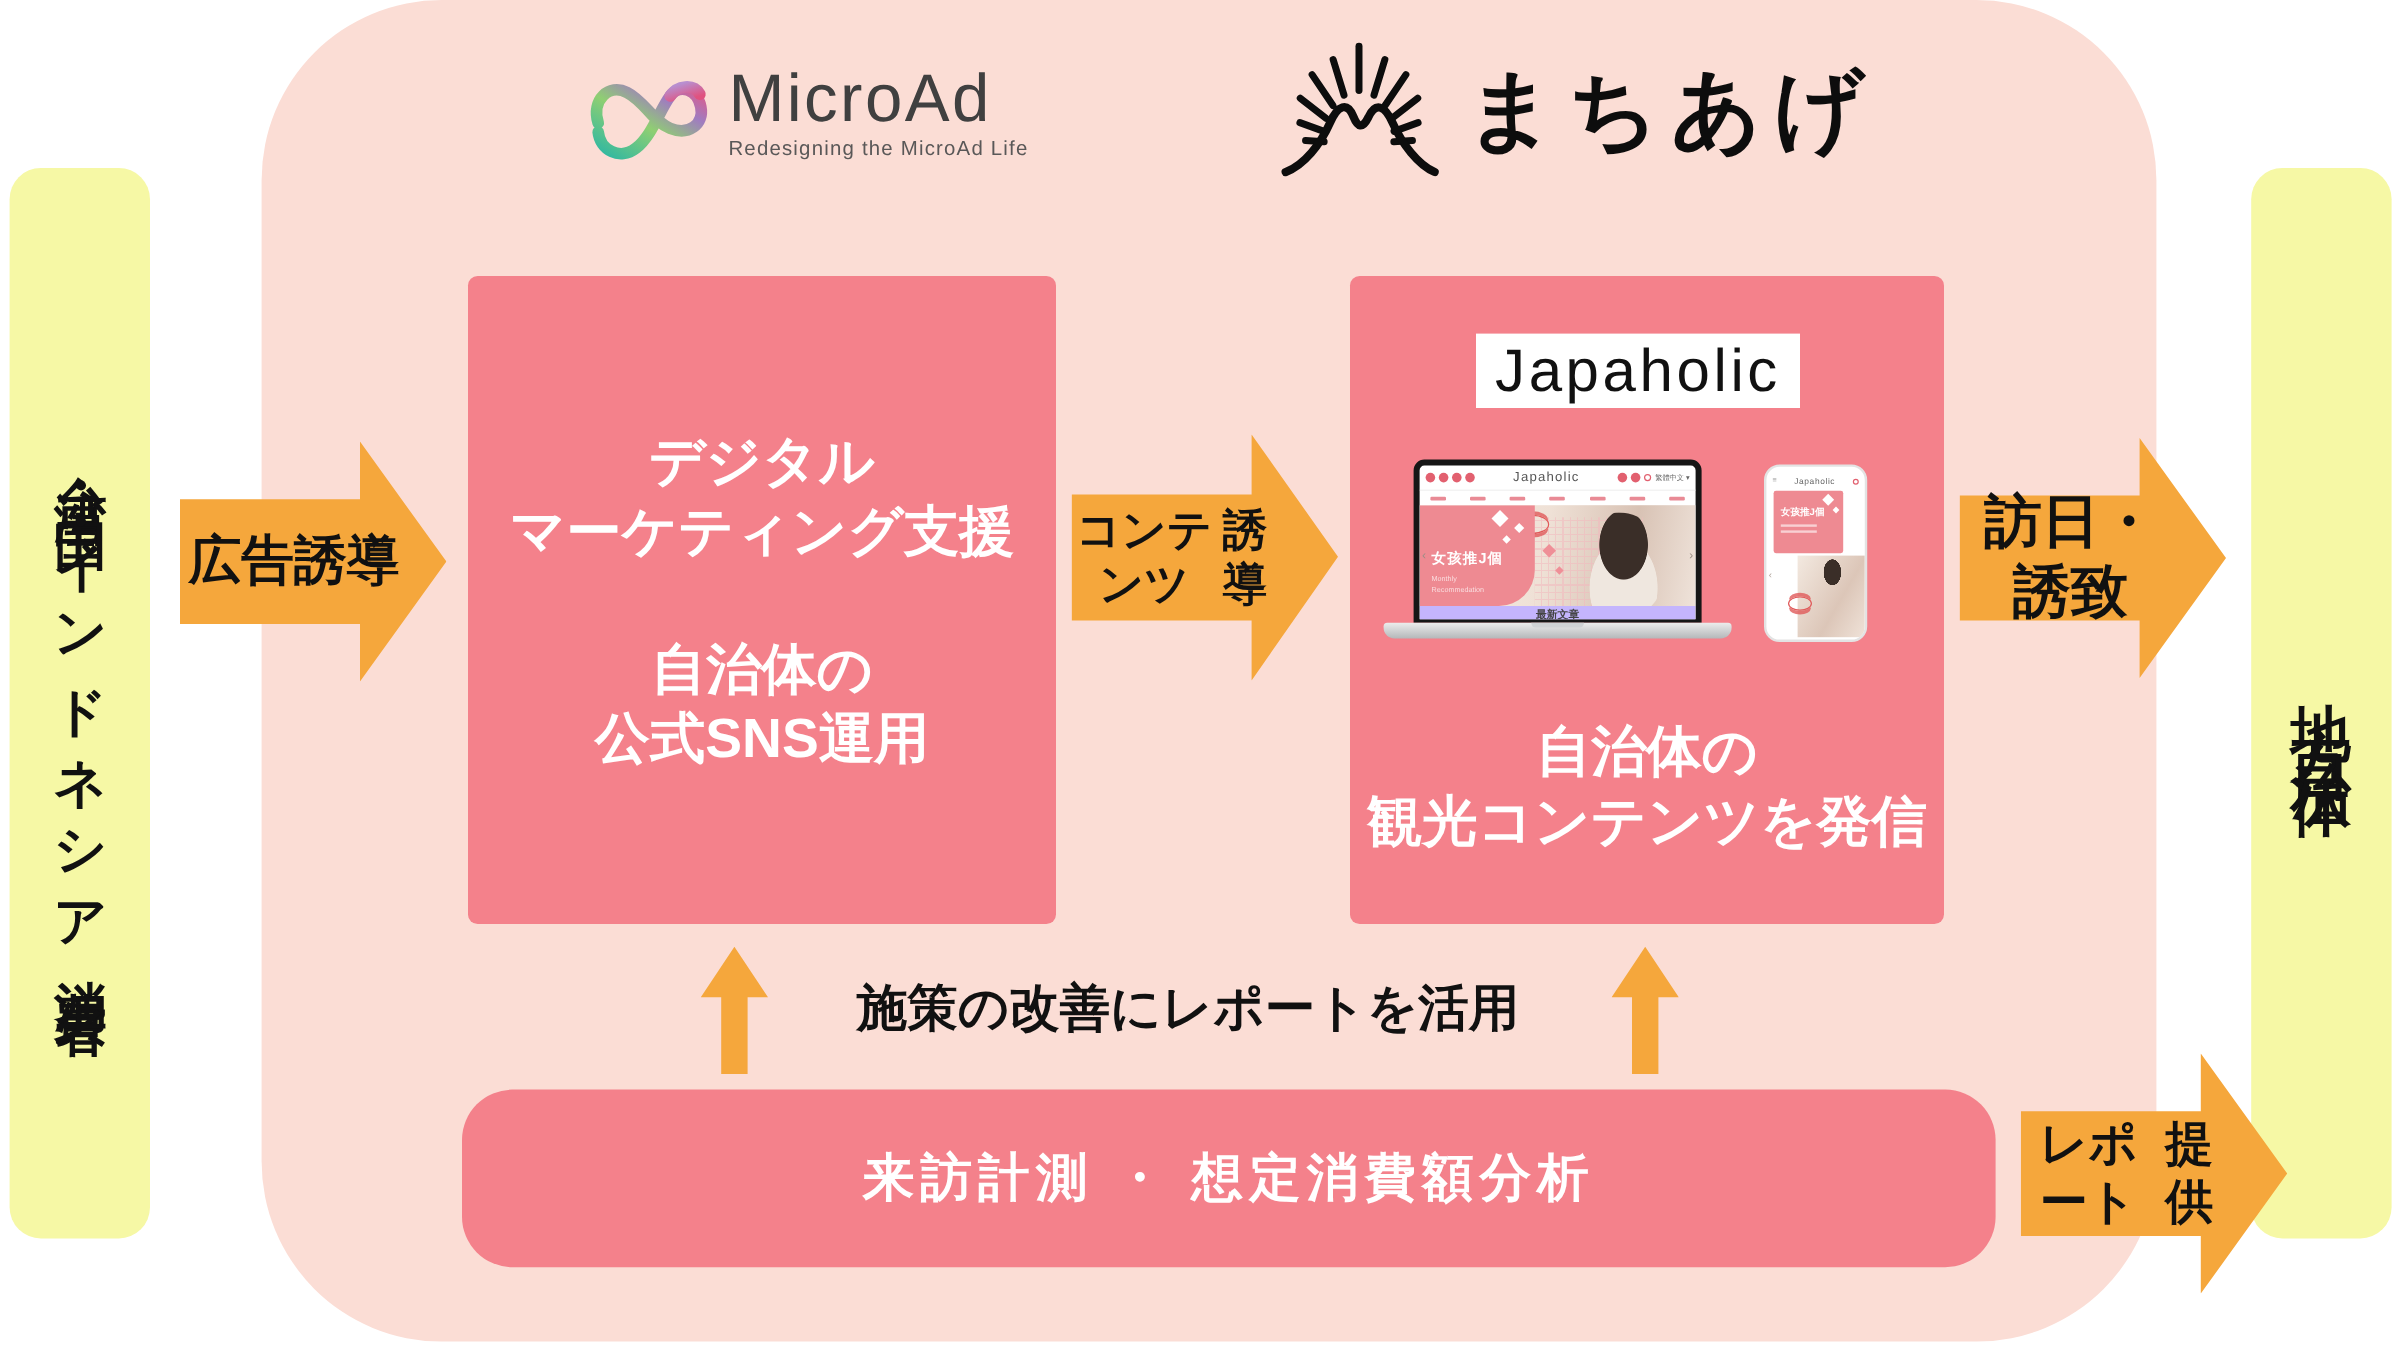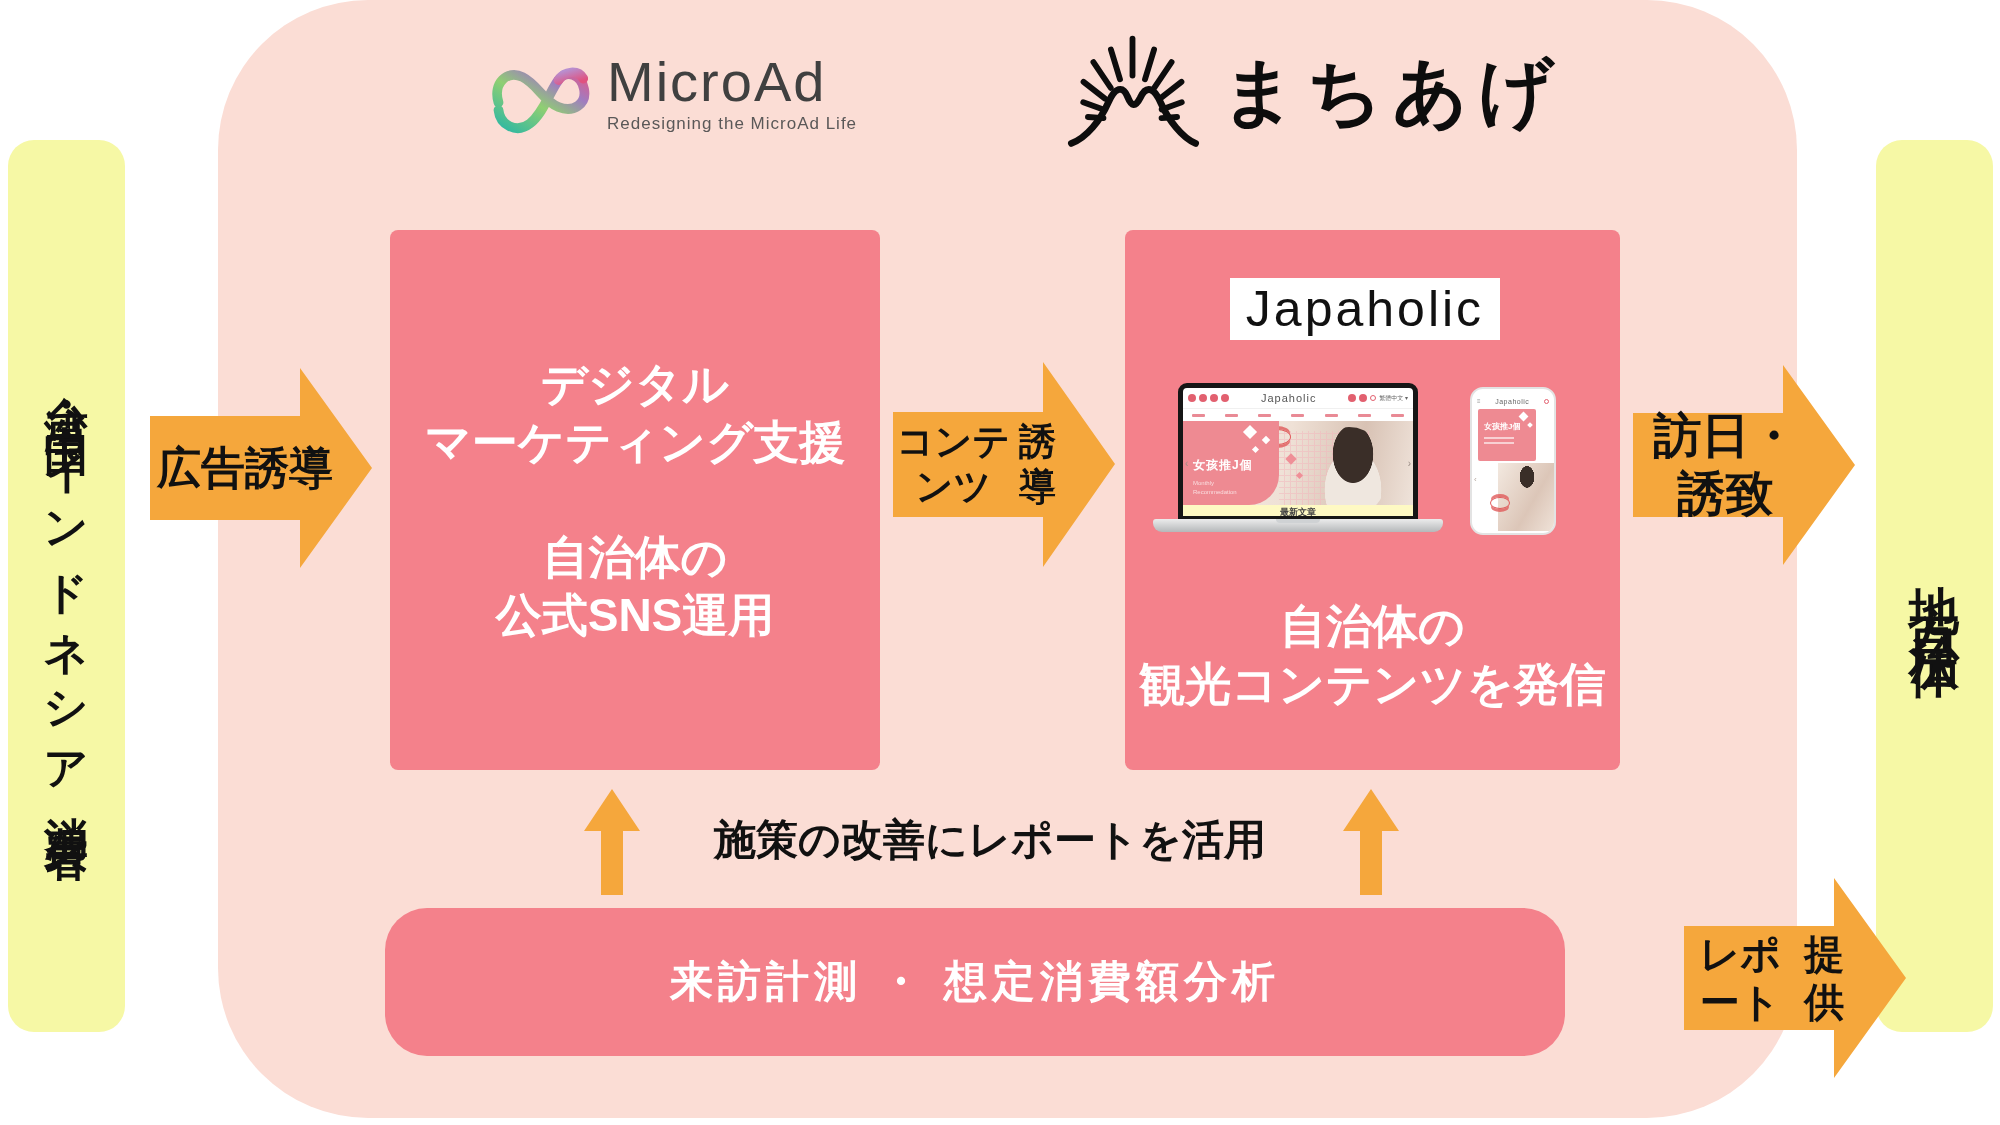--- a/index.html
+++ b/index.html
@@ -61,21 +61,21 @@
   .hero-sub{position:absolute;left:10px;top:58px;color:rgba(255,255,255,.7);font-size:6px;line-height:1.5;}
   .grid-patch{position:absolute;left:96px;top:10px;width:90px;height:74px;opacity:.55;
     background:repeating-linear-gradient(0deg,transparent 0 5px,#f3b9bd 5px 6px),
                repeating-linear-gradient(90deg,transparent 0 5px,#f3b9bd 5px 6px);}
   .diamond{position:absolute;background:#fff;transform:rotate(45deg);}
   .diamond.pink{background:#ef8f97;}
   .doodle{position:absolute;width:26px;height:14px;border:1.5px solid #e05a5a;border-radius:50%;
           box-shadow:0 -4px 0 -1px rgba(224,90,90,.8),0 4px 0 -1px rgba(224,90,90,.8);}
   .hero-chevron{position:absolute;top:50%;transform:translateY(-50%);font-size:10px;color:#9a8d85;}
   .photo-blob{position:absolute;border-radius:50%;}
-  .site-footer{height:15px;background:#fef9c3;display:flex;align-items:center;justify-content:center;
+  .site-footer{height:15px;background:#c4b5fd;display:flex;align-items:center;justify-content:center;
                font-size:9px;color:#444;font-weight:bold;}
 
   
   .phone{left:345px;top:157px;width:86px;height:148px;background:#fff;border:2px solid #e3e3e3;
          border-radius:13px;box-sizing:border-box;overflow:hidden;}
   .phone-header{height:16px;display:flex;align-items:center;justify-content:space-between;padding:4px 5px 0 5px;}
   .phone-brand{font-size:7px;color:#666;letter-spacing:.5px;}
   .phone-menu{font-size:6px;color:#999;}
   .phone-circ{width:5px;height:5px;border:1px solid #e2606f;border-radius:50%;box-sizing:border-box;}
   .phone-card{position:absolute;left:6px;top:20px;width:58px;height:52px;background:#ee8a92;border-radius:2px;}
@@ -98,21 +98,21 @@
   .arrow-visit{left:1633px;top:365px;}
   .arrow-visit .arrow-label{font-size:48px;width:185px;}
   .arrow-report{left:1684px;top:878px;}
   .arrow-report .arrow-label{font-size:40px;}
   .v-arrow{width:56px;height:106px;}
   .up1{left:584px;top:789px;}
   .up2{left:1343px;top:789px;}
 
   
   .feedback-note{left:680px;top:812px;width:620px;text-align:center;font-size:42px;font-weight:bold;color:#111;}
-  .analytics-bar{left:385px;top:908px;width:1180px;height:148px;border-radius:42px;display:flex;
+  .analytics-bar{left:385px;top:908px;width:1278px;height:148px;border-radius:42px;display:flex;
                  align-items:center;justify-content:center;}
   .analytics-bar span{color:#fff;font-size:43px;font-weight:bold;letter-spacing:5px;}
 </style>
 </head>
 <body>
 
 <div class="canvas">
 
   <div class="abs flow-container"></div>
 

